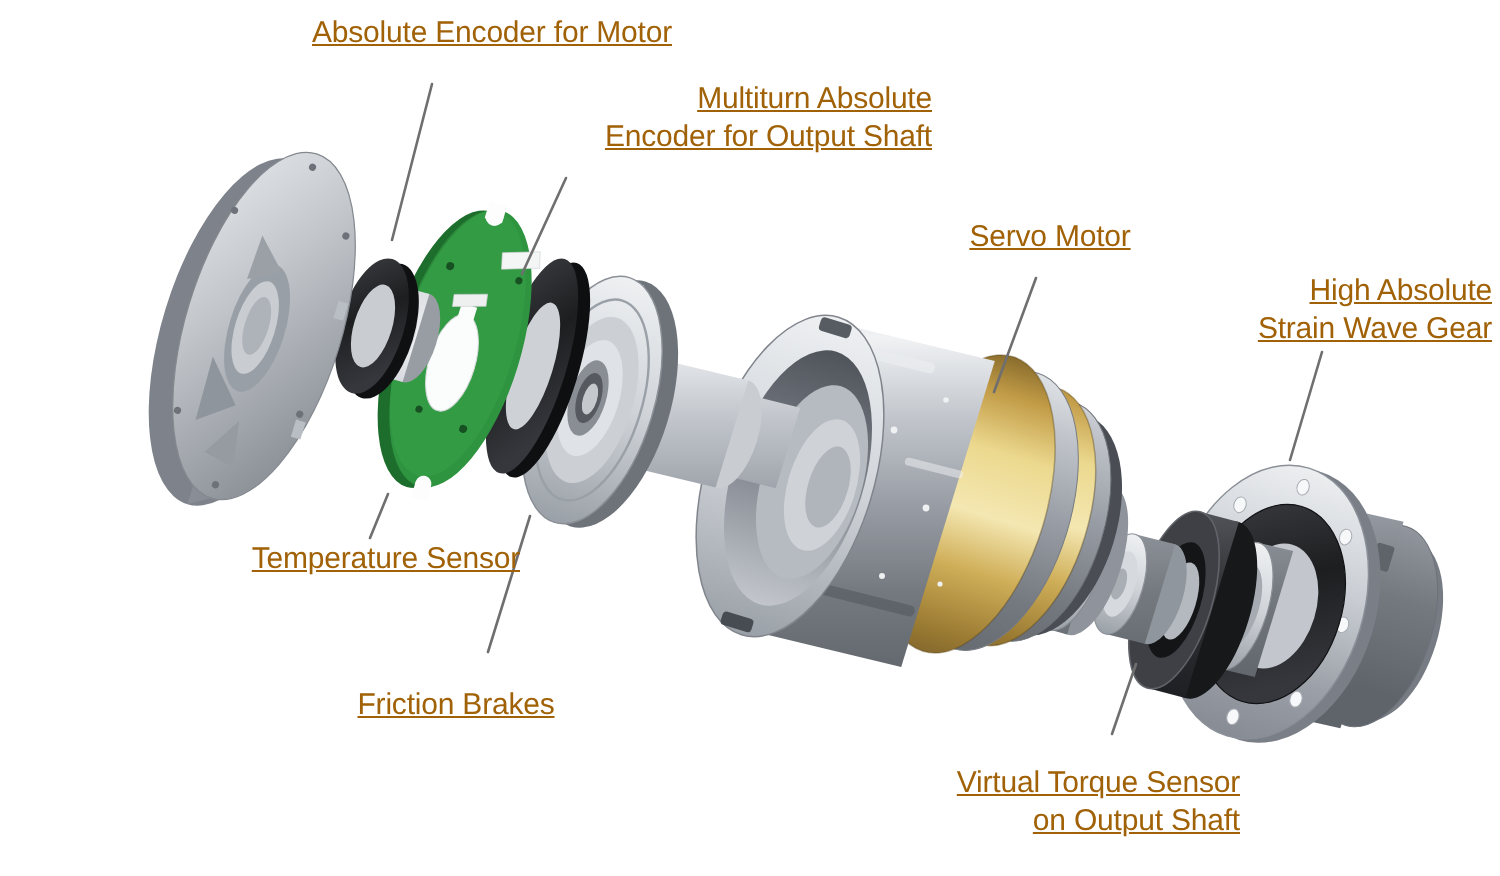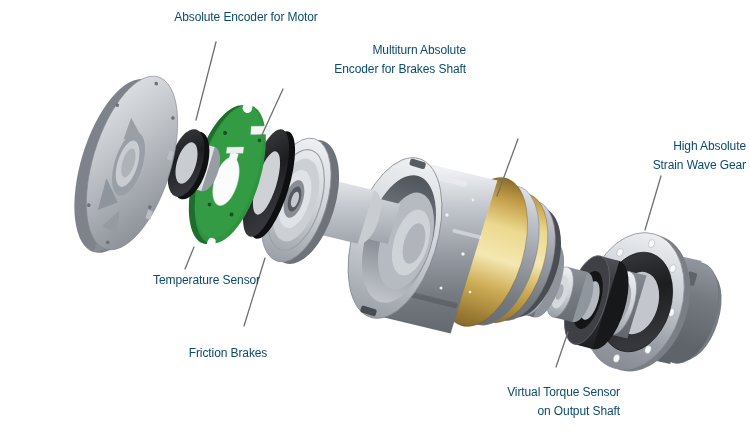--- a/index.html
+++ b/index.html
@@ -1,20 +1,20 @@
 <!DOCTYPE html>
 <html><head>
 <meta charset="utf-8">
 <style>
   html,body{margin:0;padding:0;background:#ffffff;}
   .stage{position:relative;width:750px;height:438px;background:#ffffff;overflow:hidden;
          font-family:"Liberation Sans",sans-serif;}
   .scene{position:absolute;left:0;top:0;}
-  .label{position:absolute;color:#0c4a6e;font-size:12px;line-height:18.5px;
-         text-align:center;letter-spacing:-0.1px;white-space:nowrap;}
+  .label{position:absolute;color:#a16207;font-size:15px;line-height:18.5px;
+         text-align:center;letter-spacing:-0.1px;white-space:nowrap;text-decoration:underline;}
   .label div{white-space:nowrap;text-align:right;}
 </style>
 </head>
 <body>
 
 <div class="stage">
 
 <svg class="scene" width="750" height="438" viewBox="0 0 750 438">
   <defs>
     <linearGradient id="gMetal" gradientUnits="userSpaceOnUse" x1="0" y1="125" x2="0" y2="345">
@@ -226,23 +226,24 @@
     <line x1="194" y1="247" x2="185" y2="269" stroke="#6f6f6f"></line>
     <line x1="265" y1="258" x2="244" y2="326" stroke="#6f6f6f"></line>
     <line x1="568" y1="332" x2="556" y2="367" stroke="#6f6f6f"></line>
   </g>
 </svg>
 
 <div class="label" style="left:110px;top:8px;width:272px;">Absolute Encoder for Motor</div>
 
 <div class="label" style="left:246px;top:41px;width:220px;">
   <div>Multiturn Absolute</div>
-  <div>Encoder for Brakes Shaft</div>
-</div>
-
+  <div>Encoder for Output Shaft</div>
+</div>
+
+<div class="label" style="left:455px;top:110px;width:140px;">Servo Motor</div>
 
 <div class="label" style="left:584px;top:137px;width:162px;">
   <div>High Absolute</div>
   <div>Strain Wave Gear</div>
 </div>
 
 <div class="label" style="left:60px;top:271px;width:200px;">
   <div>Temperature Sensor</div>
 </div>
 

